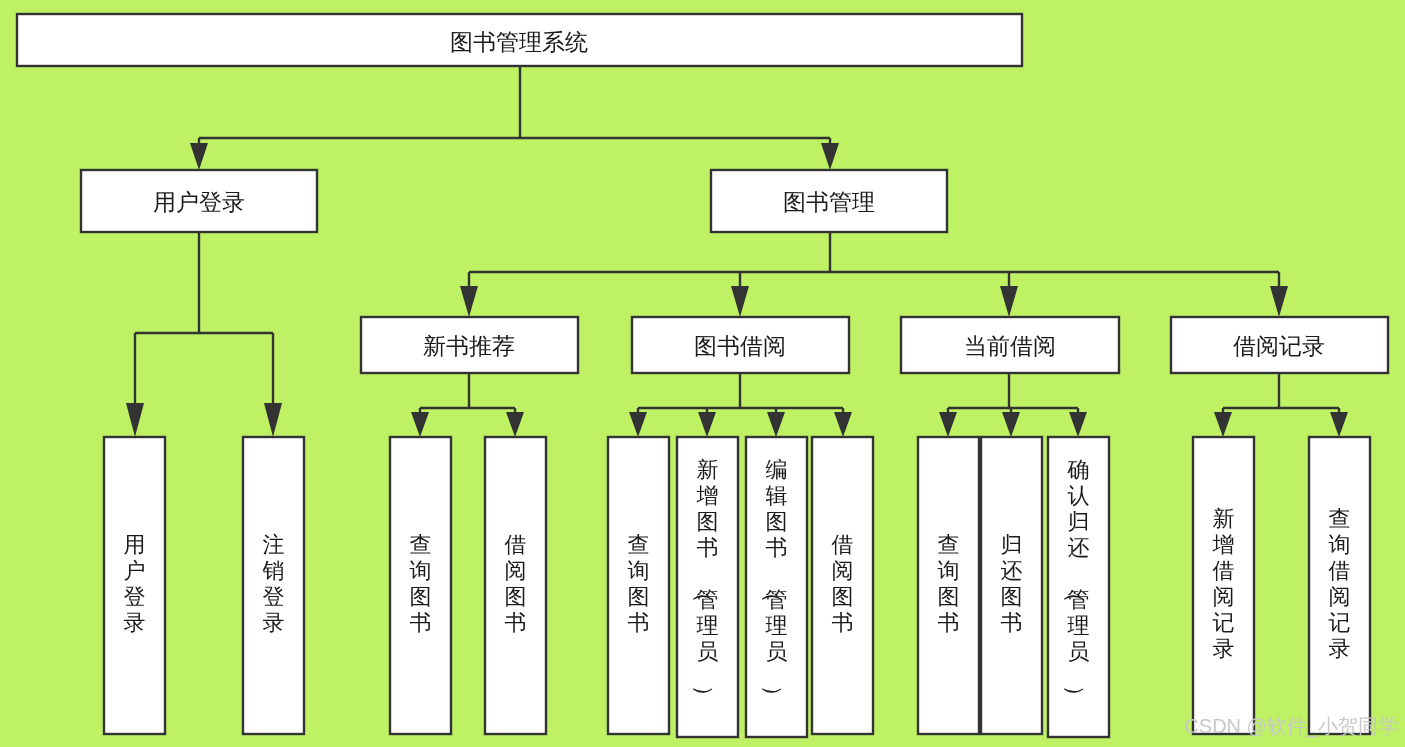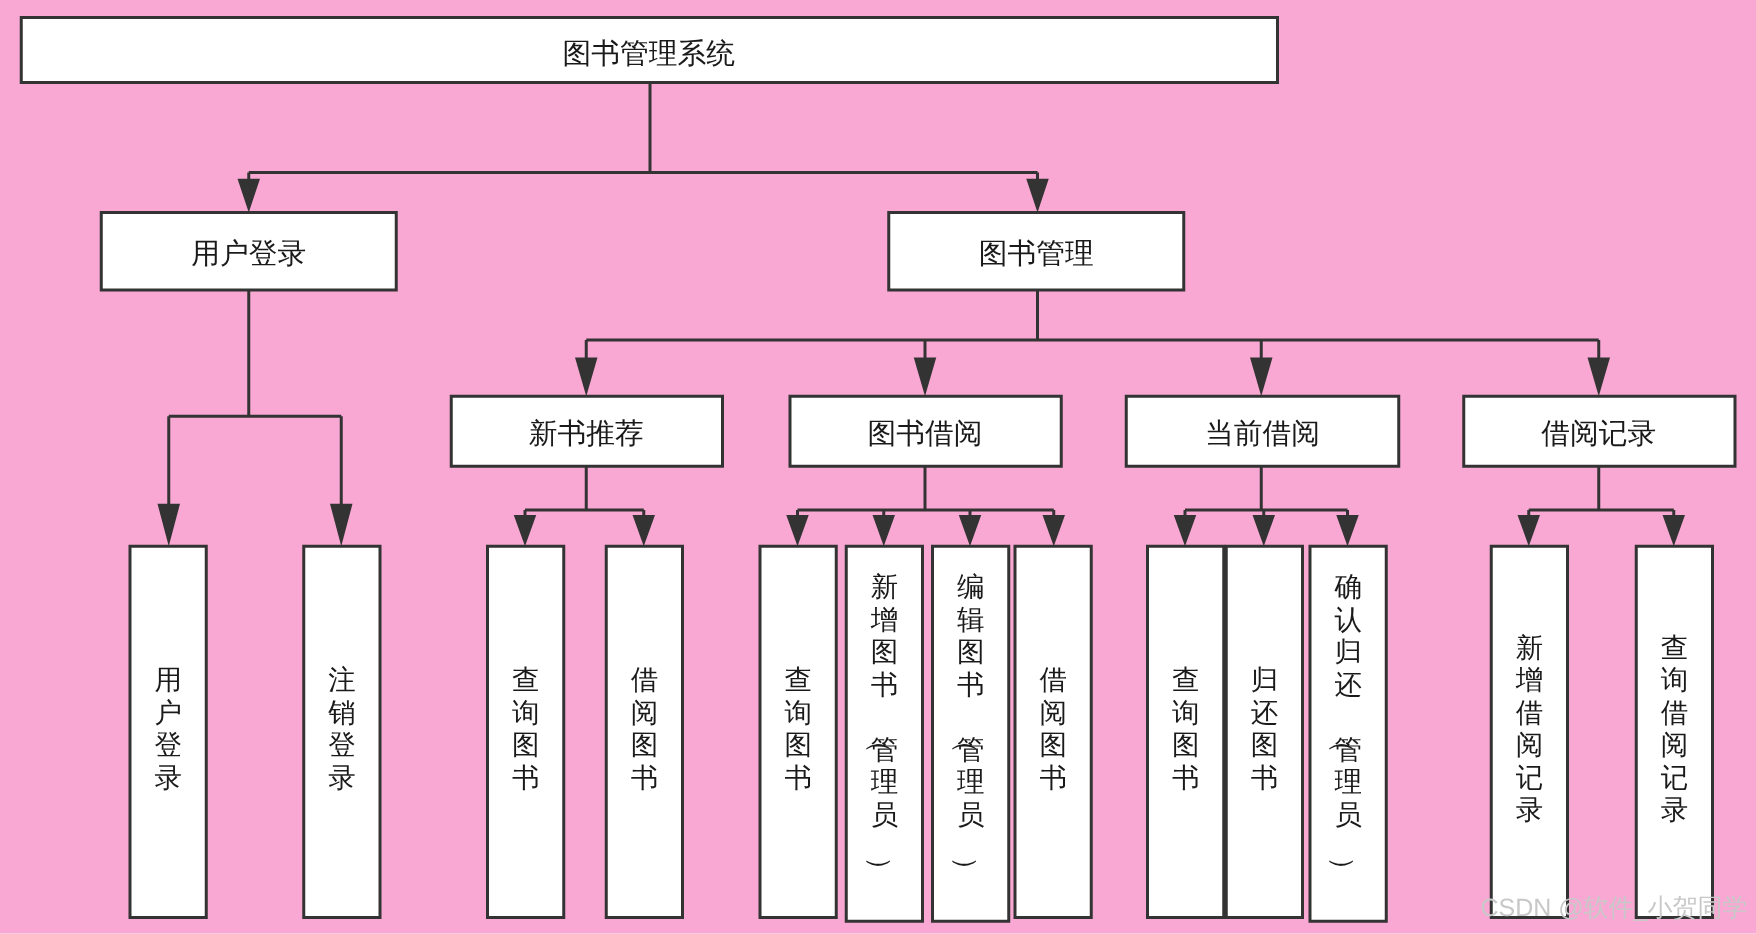--- a/index.html
+++ b/index.html
@@ -7,21 +7,21 @@
     padding: 0;
     background: #ffffff;
   }
   body {
     font-family: "Liberation Sans", "DejaVu Sans", sans-serif;
   }
   #diagram-root {
     position: relative;
     width: 1405px;
     height: 747px;
-    background: #f9a8d4;
+    background: #bef264;
     overflow: hidden;
   }
   svg#flowchart {
     position: absolute;
     left: 0;
     top: 0;
     width: 1405px;
     height: 747px;
     display: block;
   }

